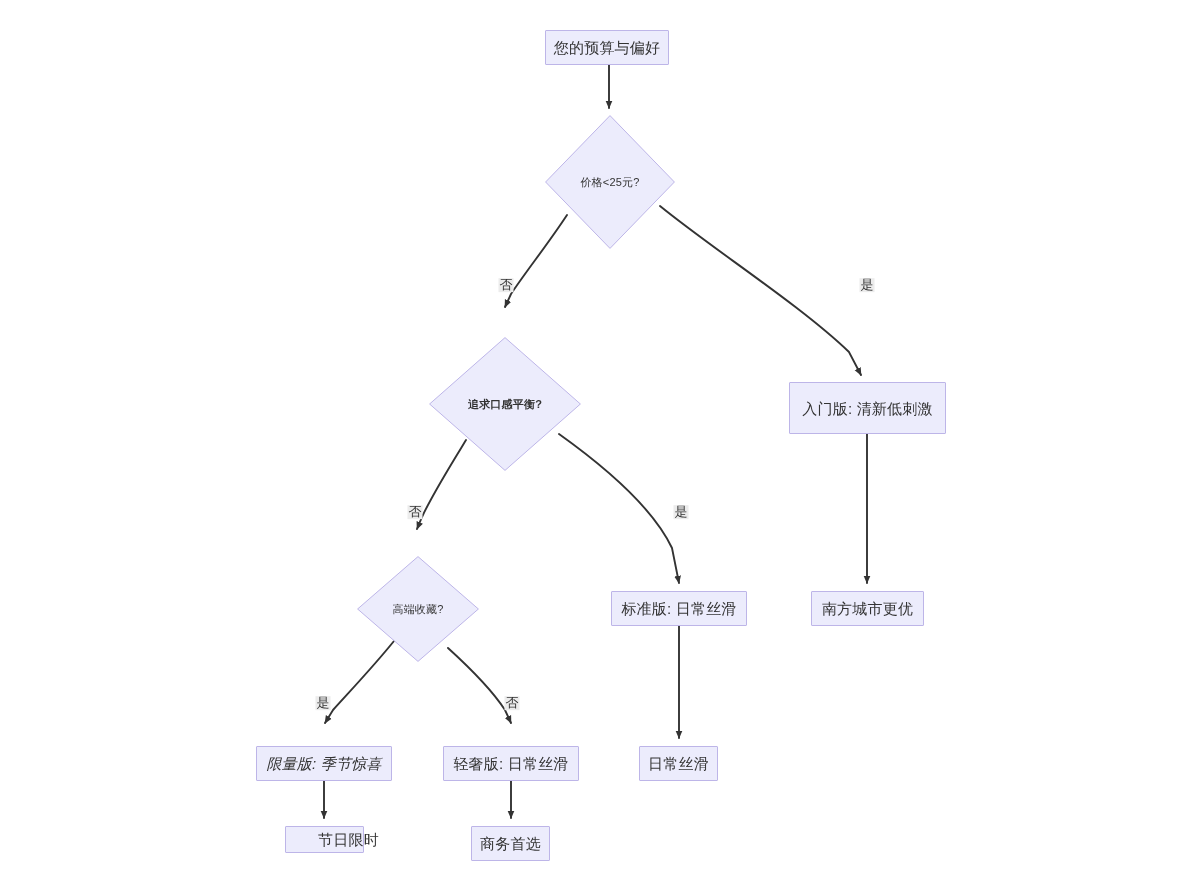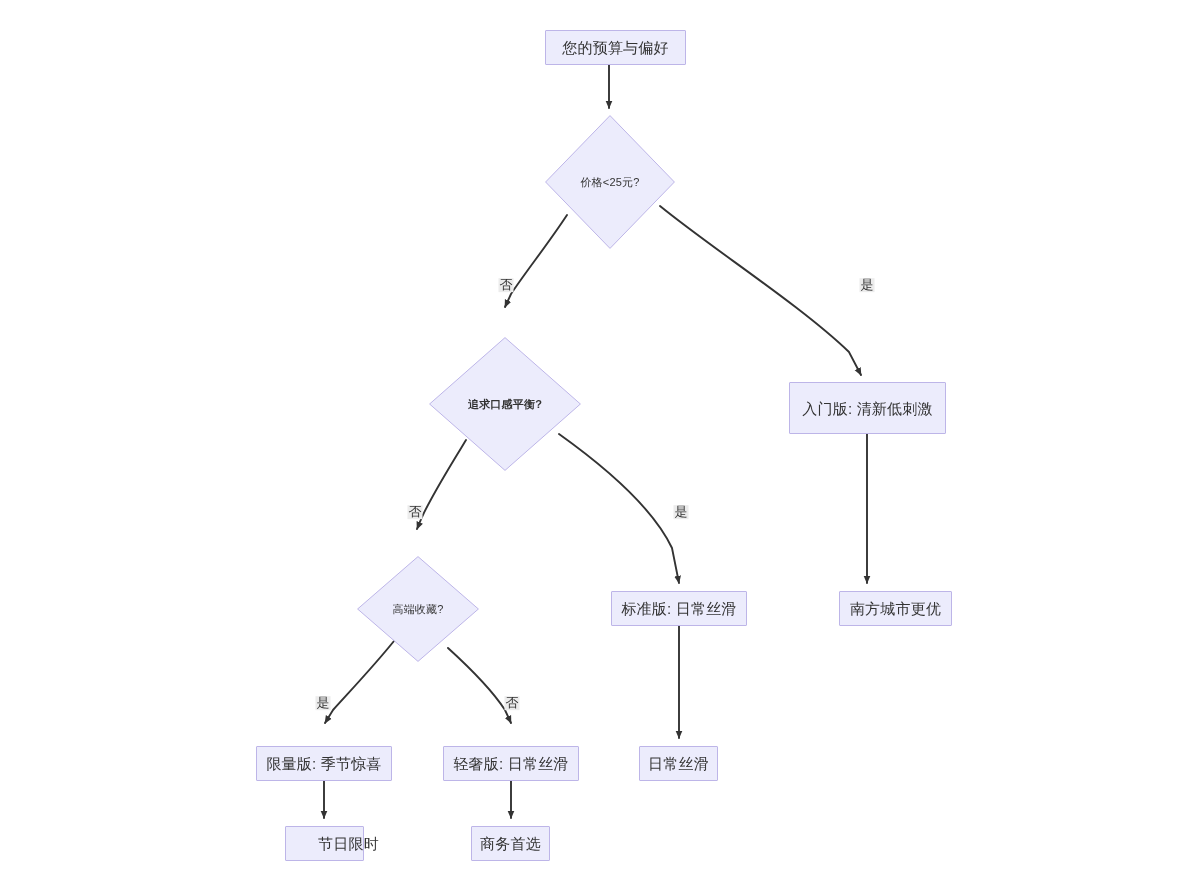--- a/index.html
+++ b/index.html
@@ -90,21 +90,21 @@
         <path d="M 559,434 C 601,464 652,506 672,548 L 679,583" fill="none" stroke="#333333" stroke-width="1.9" stroke-linecap="round" marker-end="url(#arrowhead)"></path>
         <path d="M 394,641 C 373,667 351,690 333,710 L 325,723" fill="none" stroke="#333333" stroke-width="1.9" stroke-linecap="round" marker-end="url(#arrowhead)"></path>
         <path d="M 448,648 C 470,668 492,690 505,710 L 511,723" fill="none" stroke="#333333" stroke-width="1.9" stroke-linecap="round" marker-end="url(#arrowhead)"></path>
         <path d="M 867,417 L 867,583" fill="none" stroke="#333333" stroke-width="1.9" stroke-linecap="round" marker-end="url(#arrowhead)"></path>
         <path d="M 679,626 L 679,738" fill="none" stroke="#333333" stroke-width="1.9" stroke-linecap="round" marker-end="url(#arrowhead)"></path>
         <path d="M 324,781 L 324,818" fill="none" stroke="#333333" stroke-width="1.9" stroke-linecap="round" marker-end="url(#arrowhead)"></path>
         <path d="M 511,781 L 511,818" fill="none" stroke="#333333" stroke-width="1.9" stroke-linecap="round" marker-end="url(#arrowhead)"></path>
       </g>
   </svg>
   <div id="node-layer">
-      <div class="node node-rect" style="left: 545px; top: 30px; width: 141px; height: 35px;">
+      <div class="node node-rect" style="left: 545px; top: 30px; width: 124px; height: 35px;">
         <span>您的预算与偏好</span>
       </div>
       <div class="node node-diamond" style="left: 545px; top: 115px; width: 130px; height: 134px;">
         <svg class="diamond-shape" viewBox="0 0 130 134" preserveAspectRatio="none">
           <polygon points="65,0.6 129.4,67 65,133.4 0.6,67" fill="#ECECFC" stroke="#BDB5E8" stroke-width="1"></polygon>
         </svg>
         <span class="diamond-label">价格&lt;25元?</span>
       </div>
       <div class="node node-diamond" style="left: 429px; top: 337px; width: 152px; height: 134px; font-weight: bold;">
         <svg class="diamond-shape" viewBox="0 0 152 134" preserveAspectRatio="none">
@@ -117,33 +117,33 @@
       </div>
       <div class="node node-diamond" style="left: 357px; top: 556px; width: 122px; height: 106px;">
         <svg class="diamond-shape" viewBox="0 0 122 106" preserveAspectRatio="none">
           <polygon points="61,0.6 121.4,53 61,105.4 0.6,53" fill="#ECECFC" stroke="#BDB5E8" stroke-width="1"></polygon>
         </svg>
         <span class="diamond-label">高端收藏?</span>
       </div>
       <div class="node node-rect" style="left: 611px; top: 591px; width: 136px; height: 35px;">
         <span>标准版: 日常丝滑</span>
       </div>
-      <div class="node node-rect" style="left: 811px; top: 591px; width: 113px; height: 35px; margin-left: 28px;">
+      <div class="node node-rect" style="left: 811px; top: 591px; width: 113px; height: 35px;">
         <span>南方城市更优</span>
       </div>
-      <div class="node node-rect" style="left: 256px; top: 746px; width: 136px; height: 35px;">
+      <div class="node node-rect" style="left: 256px; top: 746px; width: 136px; height: 35px; font-style: italic;">
         <span>限量版: 季节惊喜</span>
       </div>
       <div class="node node-rect" style="left: 443px; top: 746px; width: 136px; height: 35px;">
         <span>轻奢版: 日常丝滑</span>
       </div>
       <div class="node node-rect" style="left: 639px; top: 746px; width: 79px; height: 35px;">
         <span>日常丝滑</span>
       </div>
-      <div class="node node-rect" style="left: 285px; top: 826px; width: 79px; height: 35px; padding-left: 48px;">
+      <div class="node node-rect" style="left: 285px; top: 826px; width: 79px; height: 27px; padding-left: 48px;">
         <span>节日限时</span>
       </div>
       <div class="node node-rect" style="left: 471px; top: 826px; width: 79px; height: 35px;">
         <span>商务首选</span>
       </div>
     </div>
   <div id="edge-label-layer">
       <div class="edge-label" style="left: 506px; top: 285px;">否</div>
       <div class="edge-label" style="left: 867px; top: 285px;">是</div>
       <div class="edge-label" style="left: 415px; top: 512px;">否</div>

